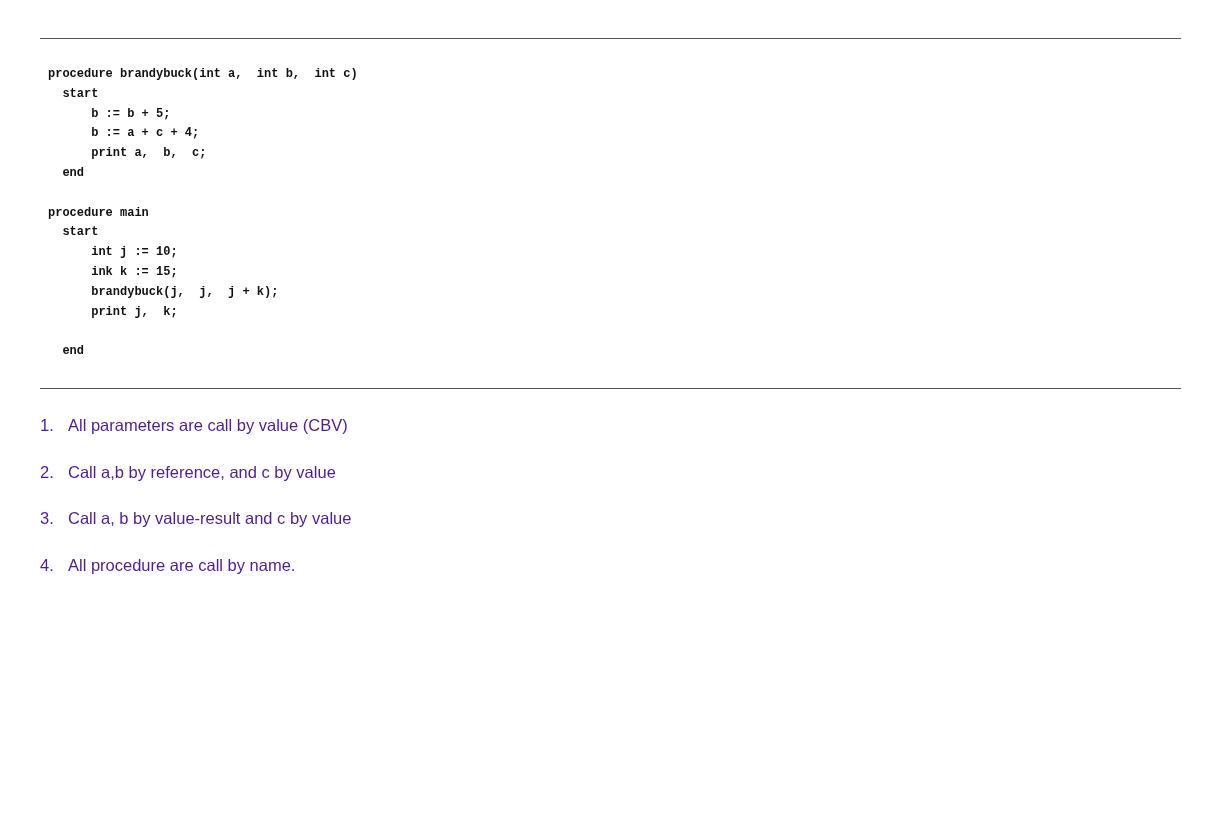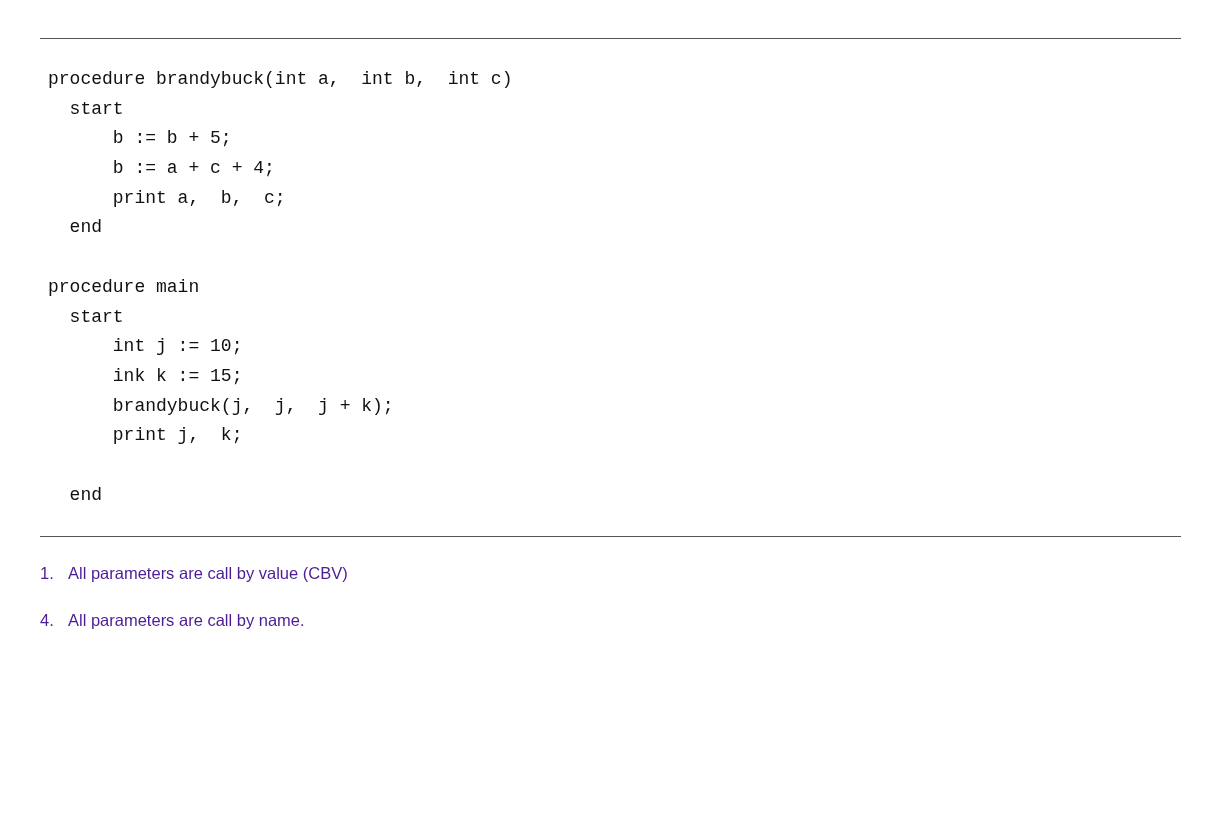--- a/index.html
+++ b/index.html
@@ -33,25 +33,26 @@
 
     .divider-bottom {
       border: none;
       border-top: 1.5px solid #555;
       margin-top: 16px;
       margin-bottom: 24px;
     }
 
     .code-block {
       font-family: 'Courier New', Courier, monospace;
-      font-size: 18px;
+      font-size: 12px;
       line-height: 1.65;
       color: #111;
       white-space: pre;
       padding: 10px 0 10px 8px;
+      font-weight: bold;
     }
 
     .options-list {
       list-style: none;
       padding: 0;
       margin: 0;
     }
 
     .options-list li {
       font-size: 16.5px;
@@ -86,14 +87,16 @@
       ink k := 15;
       brandybuck(j,  j,  j + k);
       print j,  k;
 
   end</div>
 
 <hr class="divider-bottom">
 
 <ol class="options-list" id="options-container">
     <li><span class="option-number">1.</span><span>All parameters are call by value (CBV)</span></li>
-    <li><span class="option-number">4.</span><span>All parameters are call by name.</span></li>
+    <li><span class="option-number">2.</span><span>Call a,b by reference, and c by value</span></li>
+    <li><span class="option-number">3.</span><span>Call a, b by value-result and c by value</span></li>
+    <li><span class="option-number">4.</span><span>All procedure are call by name.</span></li>
   </ol>
 
 </body></html>

